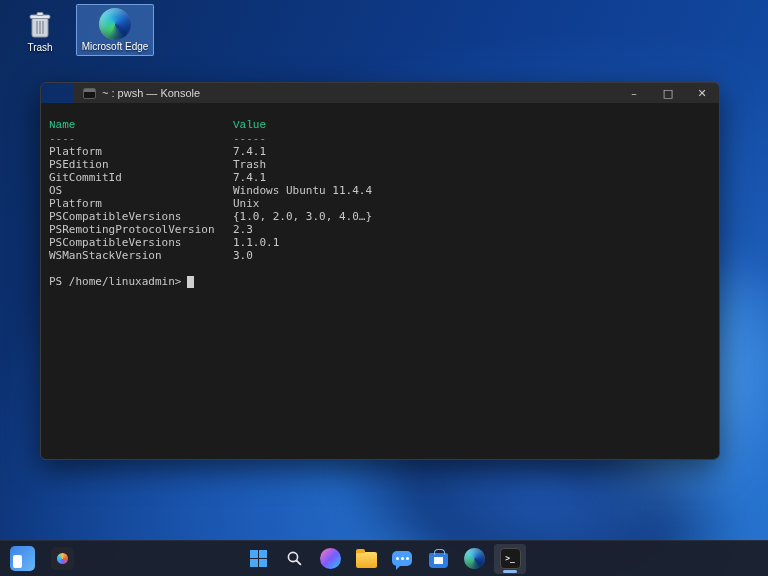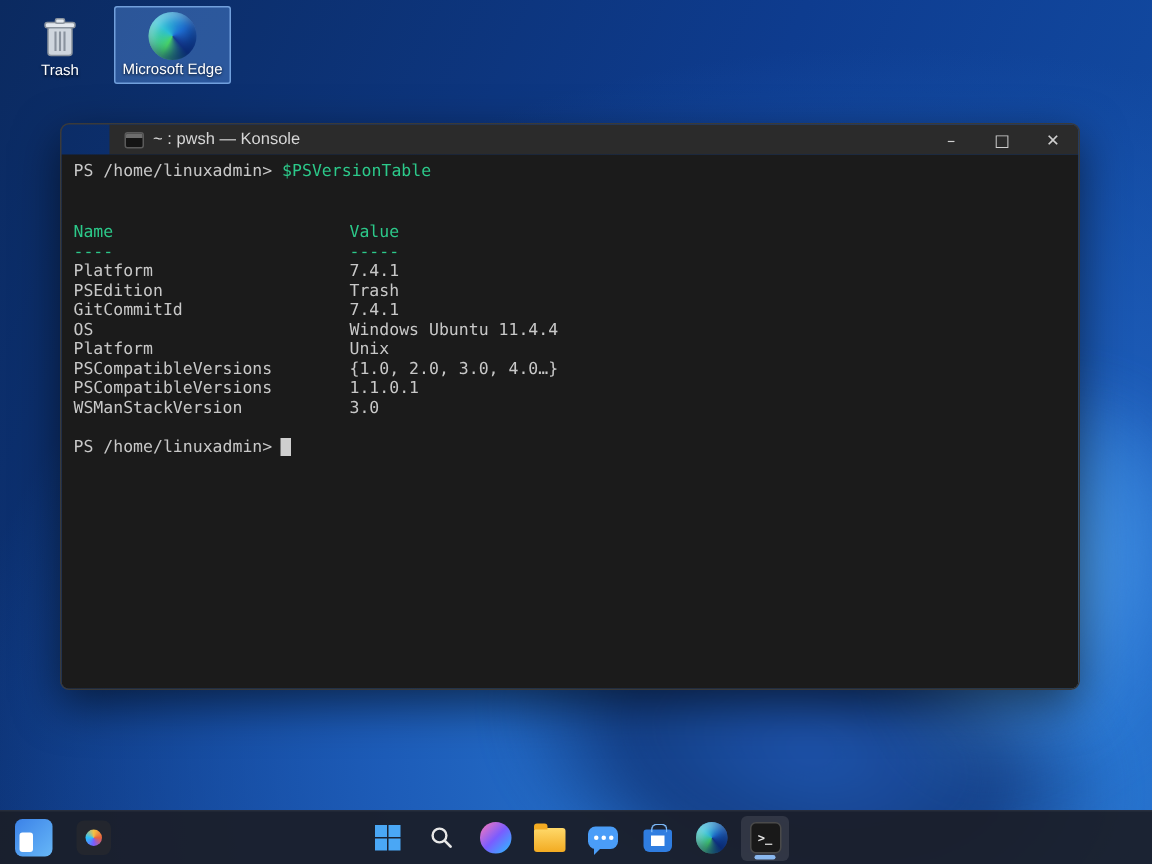--- a/index.html
+++ b/index.html
@@ -51,21 +51,21 @@
   .win-btn { width:34px; height:20px; display:flex; align-items:center; justify-content:center;
     color:#cfcfcf; font-size:11px; font-family:"DejaVu Sans",sans-serif; cursor:default; }
 
   
   .term { height:358px; background:#1b1b1b; padding:4px 8px;
     font-family:"DejaVu Sans Mono","Liberation Mono",monospace; font-size:11px; line-height:13px;
     color:#c8c8c8; }
   .tline { white-space:pre; }
   .green { color:#2cc98a; }
   .tname { display:inline-block; width:184px; }
-  .thead { margin-top:28px; }
+  .thead { margin-top:12px;font-family:Liberation Mono, monospace; }
   .prompt2 { margin-top:13px; }
   .cursor { display:inline-block; width:7px; height:12px; background:#cfcfcf;
     vertical-align:text-bottom; margin-left:6px; }
 
   
   .taskbar { position:absolute; left:0; right:0; bottom:0; height:36px;
     background:rgba(26,31,42,.95); border-top:1px solid rgba(255,255,255,.06);
     display:flex; align-items:center; }
   .tb-left { position:absolute; left:6px; display:flex; gap:8px; align-items:center; }
   .tb-center { position:absolute; left:50%; transform:translateX(-50%); display:flex; gap:4px; }
@@ -145,32 +145,32 @@
   <div class="titlebar">
     <span class="app-ic"></span>
     <span class="win-title">~ : pwsh — Konsole</span>
     <span class="spacer"></span>
     <span class="win-btn">–</span>
     <span class="win-btn">□</span>
     <span class="win-btn close">✕</span>
   </div>
 
   <div class="term">
-    <div class="tline"><span>PS /home/linuxadmin&gt;</span> <span class="green">$PSVersionTable</span></div>
 
     <div class="tline thead green"><span class="tname">Name</span><span class="tval">Value</span></div>
     <div class="tline green"><span class="tname">----</span><span class="tval">-----</span></div>
 
     <div>
         <div class="tline"><span class="tname">Platform</span><span class="tval">7.4.1</span></div>
         <div class="tline"><span class="tname">PSEdition</span><span class="tval">Trash</span></div>
         <div class="tline"><span class="tname">GitCommitId</span><span class="tval">7.4.1</span></div>
         <div class="tline"><span class="tname">OS</span><span class="tval">Windows Ubuntu 11.4.4</span></div>
         <div class="tline"><span class="tname">Platform</span><span class="tval">Unix</span></div>
         <div class="tline"><span class="tname">PSCompatibleVersions</span><span class="tval">{1.0, 2.0, 3.0, 4.0…}</span></div>
+        <div class="tline"><span class="tname">PSRemotingProtocolVersion</span><span class="tval">2.3</span></div>
         <div class="tline"><span class="tname">PSCompatibleVersions</span><span class="tval">1.1.0.1</span></div>
         <div class="tline"><span class="tname">WSManStackVersion</span><span class="tval">3.0</span></div>
       </div>
 
     <div class="tline prompt2"><span>PS /home/linuxadmin&gt;</span><span class="cursor"></span></div>
   </div>
 </div>
 
 <div class="taskbar">
   <div class="tb-left">

